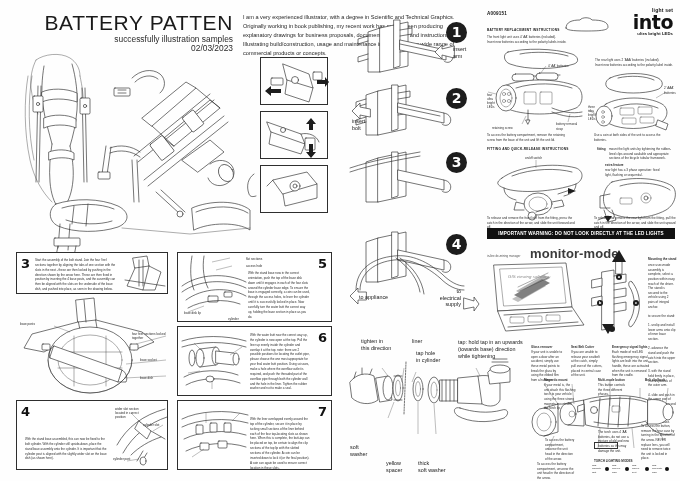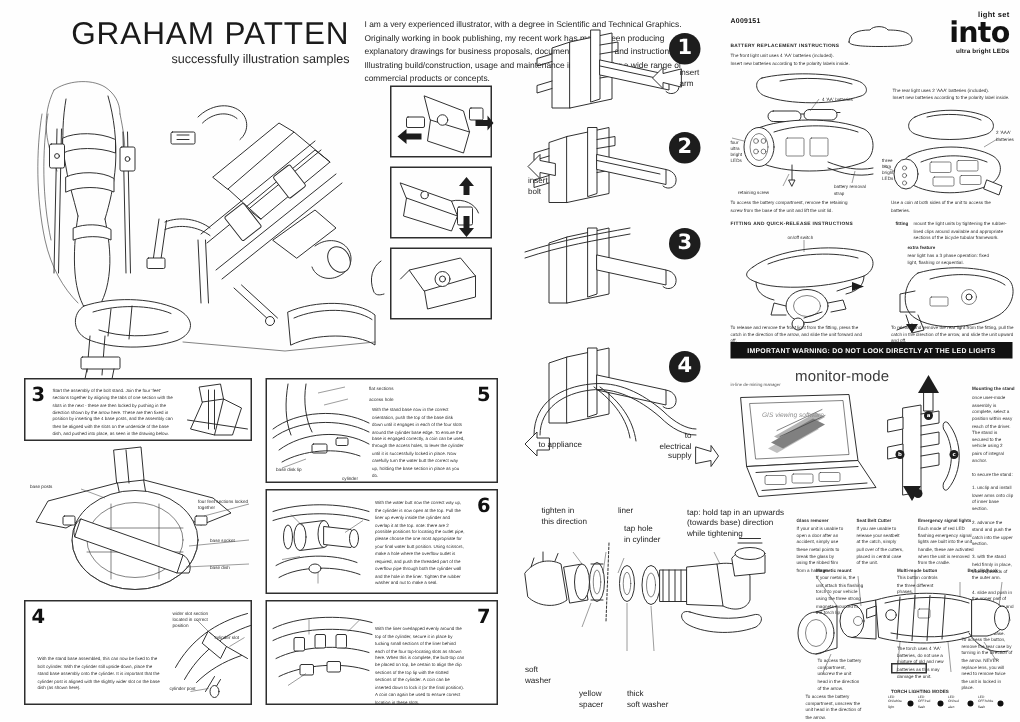--- a/index.html
+++ b/index.html
@@ -171,24 +171,24 @@
   }
   .docid {
     position: absolute;
     font-size: 4.6px;
     font-weight: bold;
     color: #111;
     letter-spacing: 0.2px;
   }
   .mon-title {
     position: absolute;
-    font-size: 10px;
+    font-size: 13px;
     color: #3a3a3a;
     letter-spacing: 0.1px;
-    font-weight: 400;
+    font-weight: 700;
     padding-left: 43px;
   }
   .mon-sub {
     position: absolute;
     font-size: 2.9px;
     color: #555;
   }
   .screen-txt {
     position: absolute;
     font-size: 4.4px;
@@ -216,22 +216,23 @@
     color: #222;
     padding: 0.5px;
   }
   .callout-label { position: absolute; }
 </style>
 </head>
 <body>
 
 <div class="page">
 
-  <div class="hdr-name">GRAHAM PATTEN</div>
+  <div class="hdr-name">BATTERY PATTEN</div>
   <div class="hdr-sub">successfully illustration samples</div>
+  <div class="hdr-date">02/03/2023</div>
   <div class="hdr-blurb">I am a very experienced illustrator, with a degree in Scientific and Technical Graphics. Originally working in book publishing, my recent work has mainly been producing explanatory drawings for business proposals, documents, manuals and instructions. Illustrating build/construction, usage and maintenance instructions for a wide range of commercial products or concepts.</div>
 
   <div class="svgwrap" style="left:14px; top:52px;">
     <svg width="236" height="190" viewBox="0 0 236 190">
 
       <g class="ln-t">
         <path d="M22 8 C30 2 46 0 56 6 C62 10 66 16 66 24"></path>
         <path d="M66 24 C68 34 70 44 69 56"></path>
         <path d="M22 8 C18 16 16 26 17 36 C18 46 21 54 24 62"></path>
       </g>

